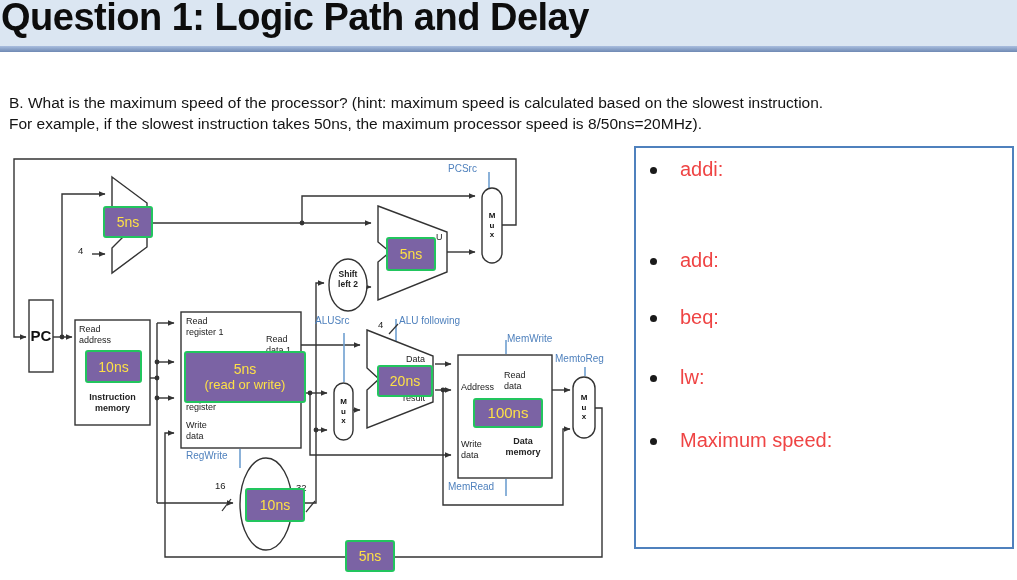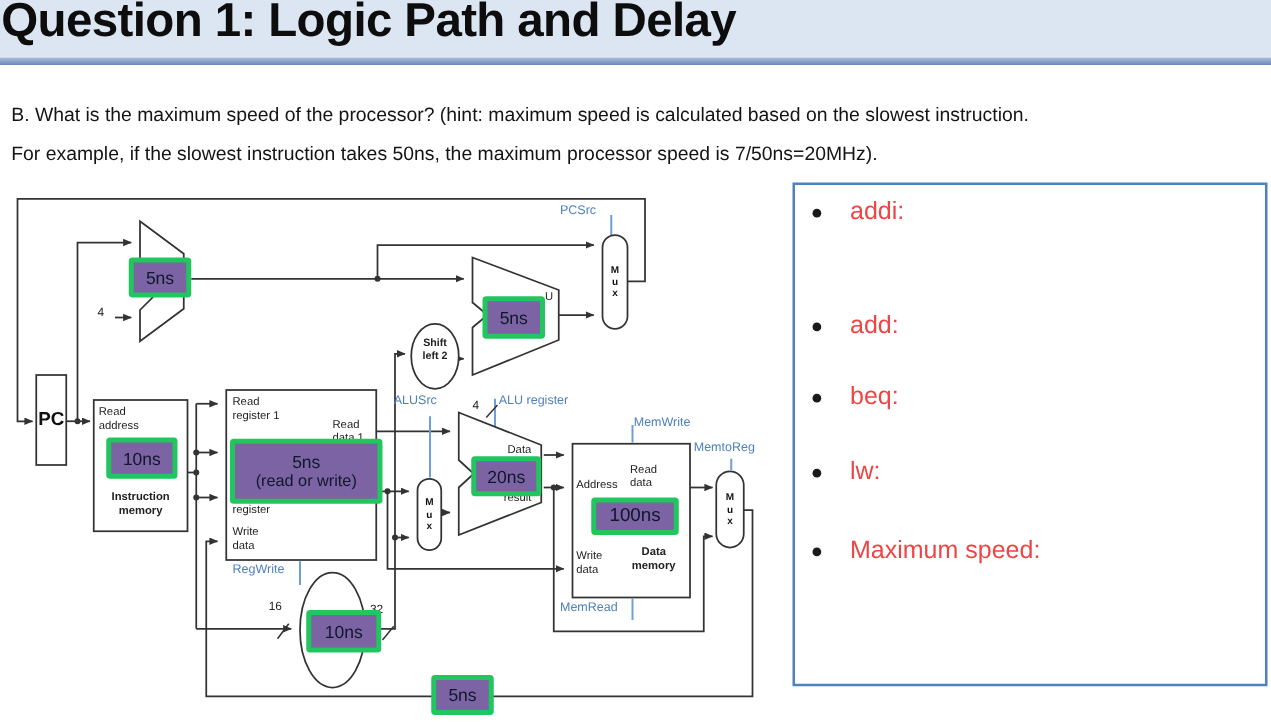--- a/index.html
+++ b/index.html
@@ -13,41 +13,41 @@
   .bodyline{position:absolute;left:9px;font-size:15.5px;color:#141414;white-space:nowrap;}
   
   #diagram{position:absolute;left:0;top:140px;width:648px;height:440px;}
   #dsvg{position:absolute;left:0;top:0;z-index:1;}
   .dlabel{position:absolute;z-index:2;font-size:9px;line-height:10.5px;color:#222;white-space:pre-line;}
   .b{font-weight:bold;}
   .blue{color:#4f81bd;font-size:10px;}
   .ctr{text-align:center;}
   .muxtxt{position:absolute;z-index:2;display:flex;align-items:center;justify-content:center;
           font-size:8px;font-weight:bold;line-height:9.5px;white-space:pre-line;text-align:center;color:#111;}
-  .pbox{position:absolute;z-index:3;background:#7b63a4;border:4px solid #22c55e;border-radius:3px;
-        color:#0f172a;display:flex;flex-direction:column;align-items:center;justify-content:center;
+  .pbox{position:absolute;z-index:3;background:#7b63a4;border:2px solid #22c55e;border-radius:3px;
+        color:#fde047;display:flex;flex-direction:column;align-items:center;justify-content:center;
         font-size:14px;line-height:16px;box-sizing:border-box;}
   
   #panel{position:absolute;left:634px;top:146px;width:380px;height:403px;border:2.5px solid #4f81bd;background:#fff;box-sizing:border-box;}
   .bullet-row{position:absolute;left:0;width:370px;display:flex;align-items:flex-start;}
   .bullet-dot{width:7px;height:7px;border-radius:50%;background:#1a1a1a;margin:9px 0 0 14px;flex:none;}
   .bullet-label{margin-left:23px;font-size:20px;color:#ef4444;}
 </style>
 </head>
 <body>
 
 <div id="slide">
 
   <div id="titlebar">
     <h1>Question 1: Logic Path and Delay</h1>
   </div>
   <div id="titlerule"></div>
 
-  <div class="bodyline" style="top:84px">B. What is the maximum speed of the processor? (hint: maximum speed is calculated based on the slowest instruction.</div>
-  <div class="bodyline" style="top:115px">For example, if the slowest instruction takes 50ns, the maximum processor speed is 7/50ns=20MHz).</div>
+  <div class="bodyline" style="top:94px">B. What is the maximum speed of the processor? (hint: maximum speed is calculated based on the slowest instruction.</div>
+  <div class="bodyline" style="top:115px">For example, if the slowest instruction takes 50ns, the maximum processor speed is 8/50ns=20MHz).</div>
 
   <div id="diagram">
 
     <svg id="dsvg" width="648" height="440" viewBox="0 0 648 440">
       <defs>
         <marker id="ah" markerWidth="8" markerHeight="8" refX="6.5" refY="3" orient="auto" markerUnits="userSpaceOnUse">
           <path d="M0,0 L7,3 L0,6 Z" fill="#333"></path>
         </marker>
       </defs>
 
@@ -132,21 +132,21 @@
 register 1</span>
     <span class="dlabel" style="left:266px;top:194px">Read</span>
     <span class="dlabel" style="left:266px;top:205px">data 1</span>
     <span class="dlabel" style="left:186px;top:262px">register</span>
     <span class="dlabel" style="left:186px;top:280px">Write
 data</span>
     <span class="dlabel blue" style="left:186px;top:311px">RegWrite</span>
     <span class="dlabel blue" style="left:448px;top:24px">PCSrc</span>
     <span class="dlabel blue" style="left:315px;top:176px">ALUSrc</span>
     <span class="dlabel" style="left:378px;top:180px;font-size:9.5px">4</span>
-    <span class="dlabel blue" style="left:399px;top:176px">ALU register</span>
+    <span class="dlabel blue" style="left:399px;top:176px">ALU following</span>
     <span class="dlabel blue" style="left:507px;top:194px">MemWrite</span>
     <span class="dlabel blue" style="left:555px;top:214px">MemtoReg</span>
     <span class="dlabel blue" style="left:448px;top:342px">MemRead</span>
     <span class="dlabel b ctr" style="left:329px;top:130px;width:38px;font-size:8.5px;line-height:9.5px">Shift
 left 2</span>
     <span class="dlabel" style="left:436px;top:92px">U</span>
     <span class="dlabel" style="left:420px;top:109px">lt</span>
     <span class="dlabel" style="left:406px;top:214px">Data</span>
     <span class="dlabel" style="left:403px;top:253px">result</span>
     <span class="dlabel" style="left:461px;top:242px">Address</span>

